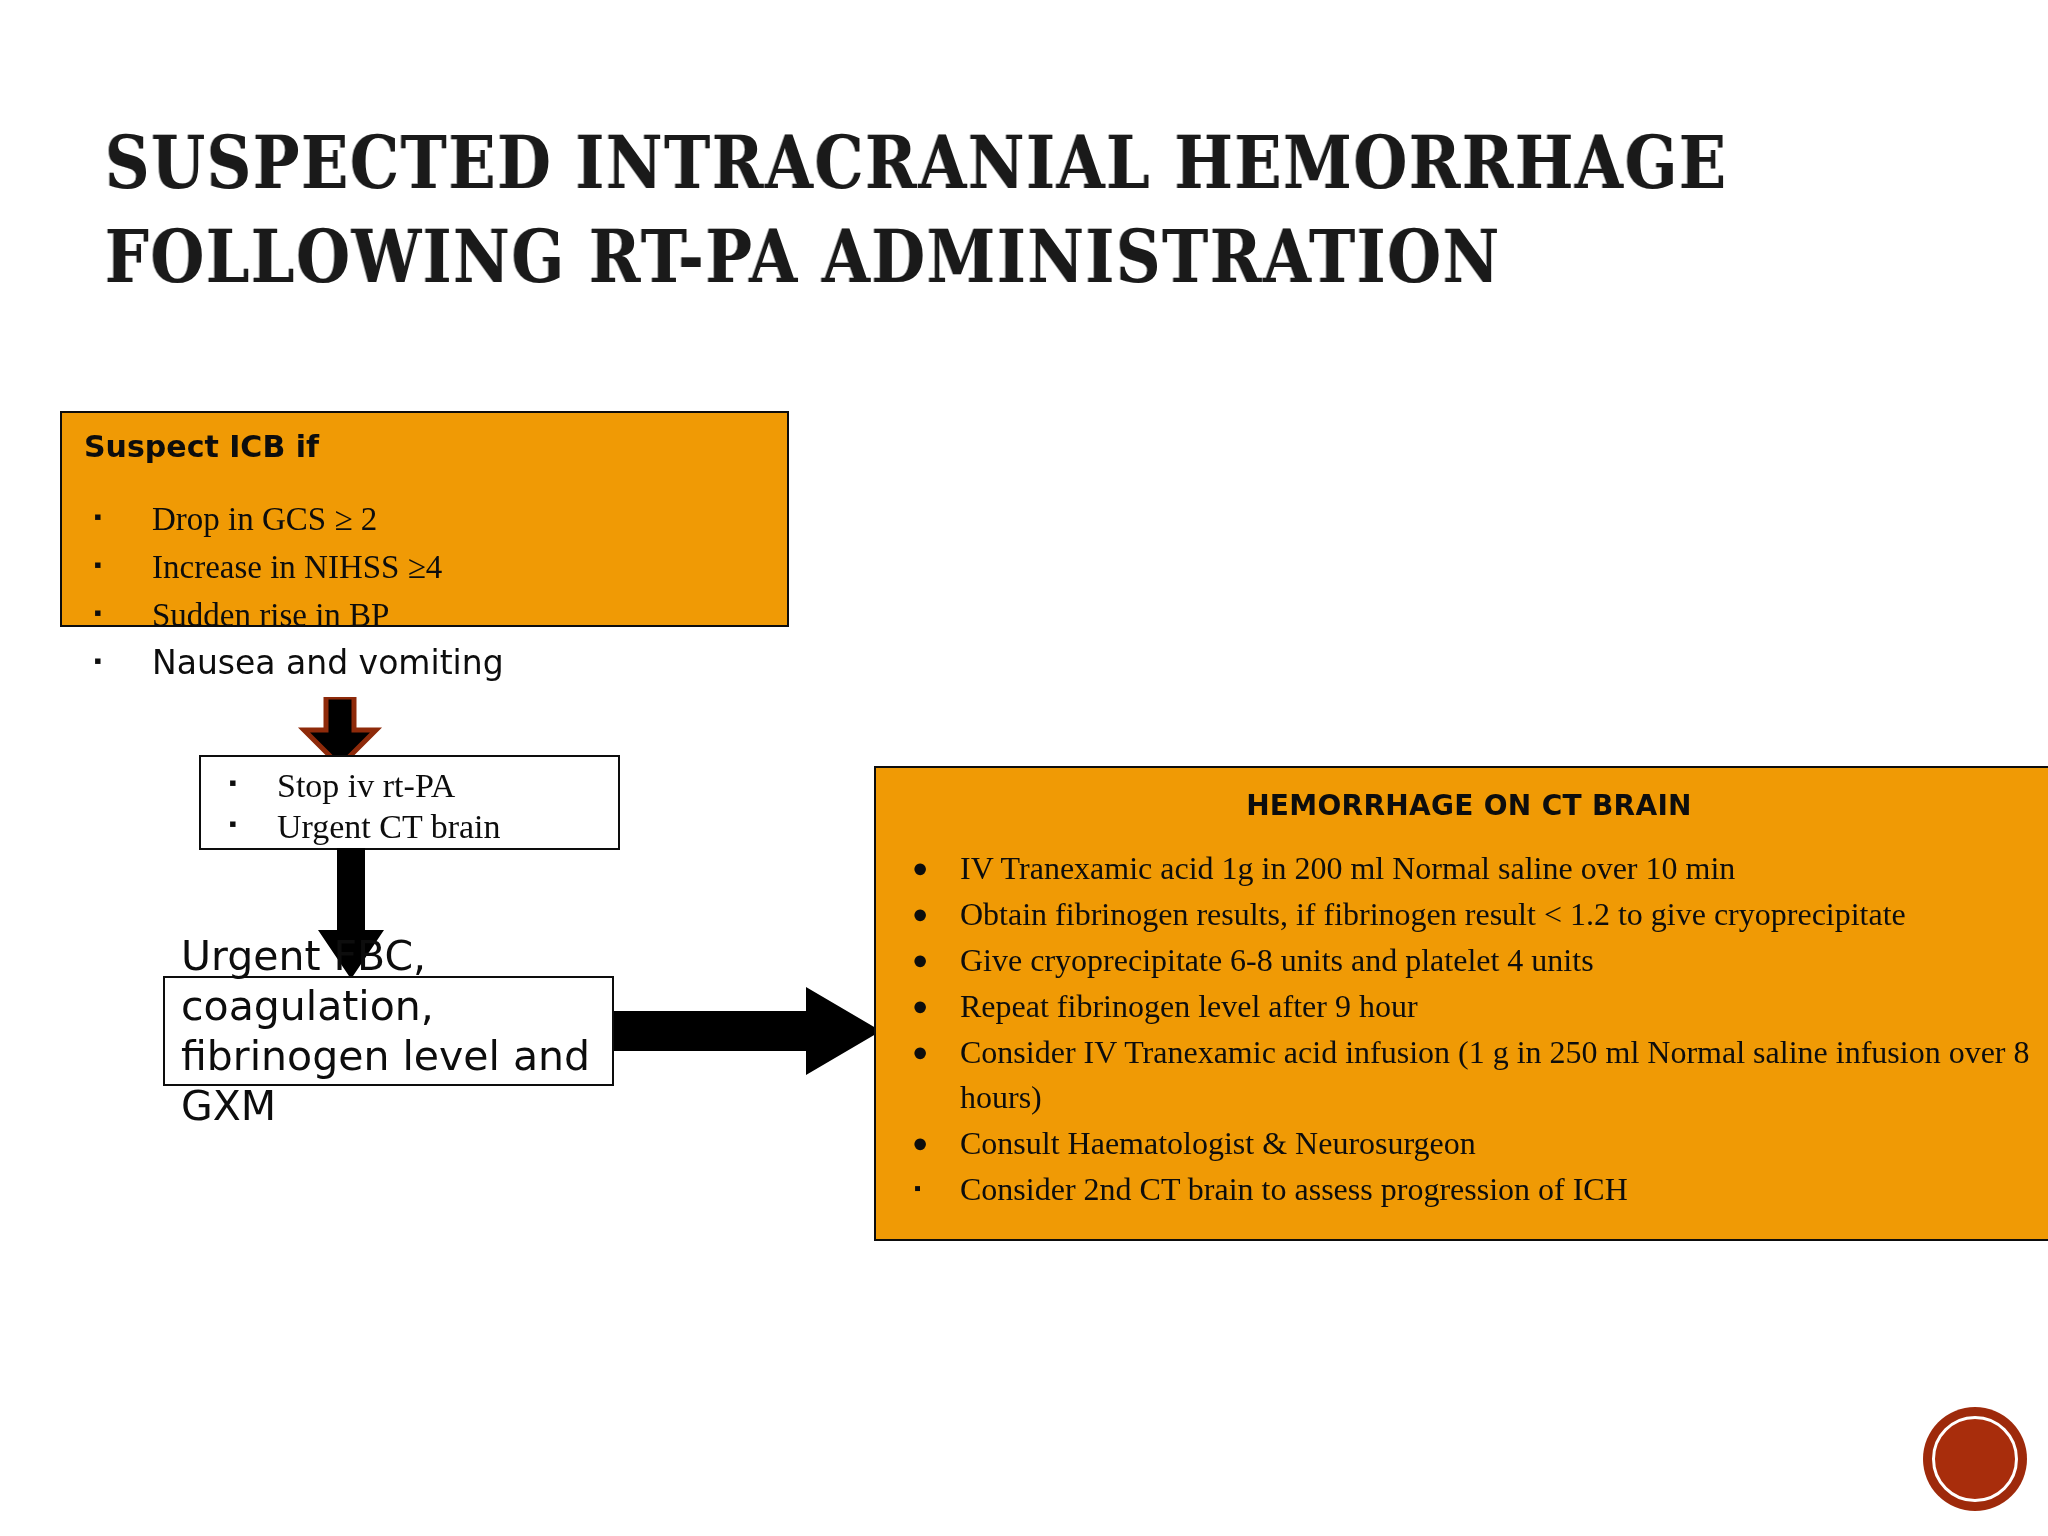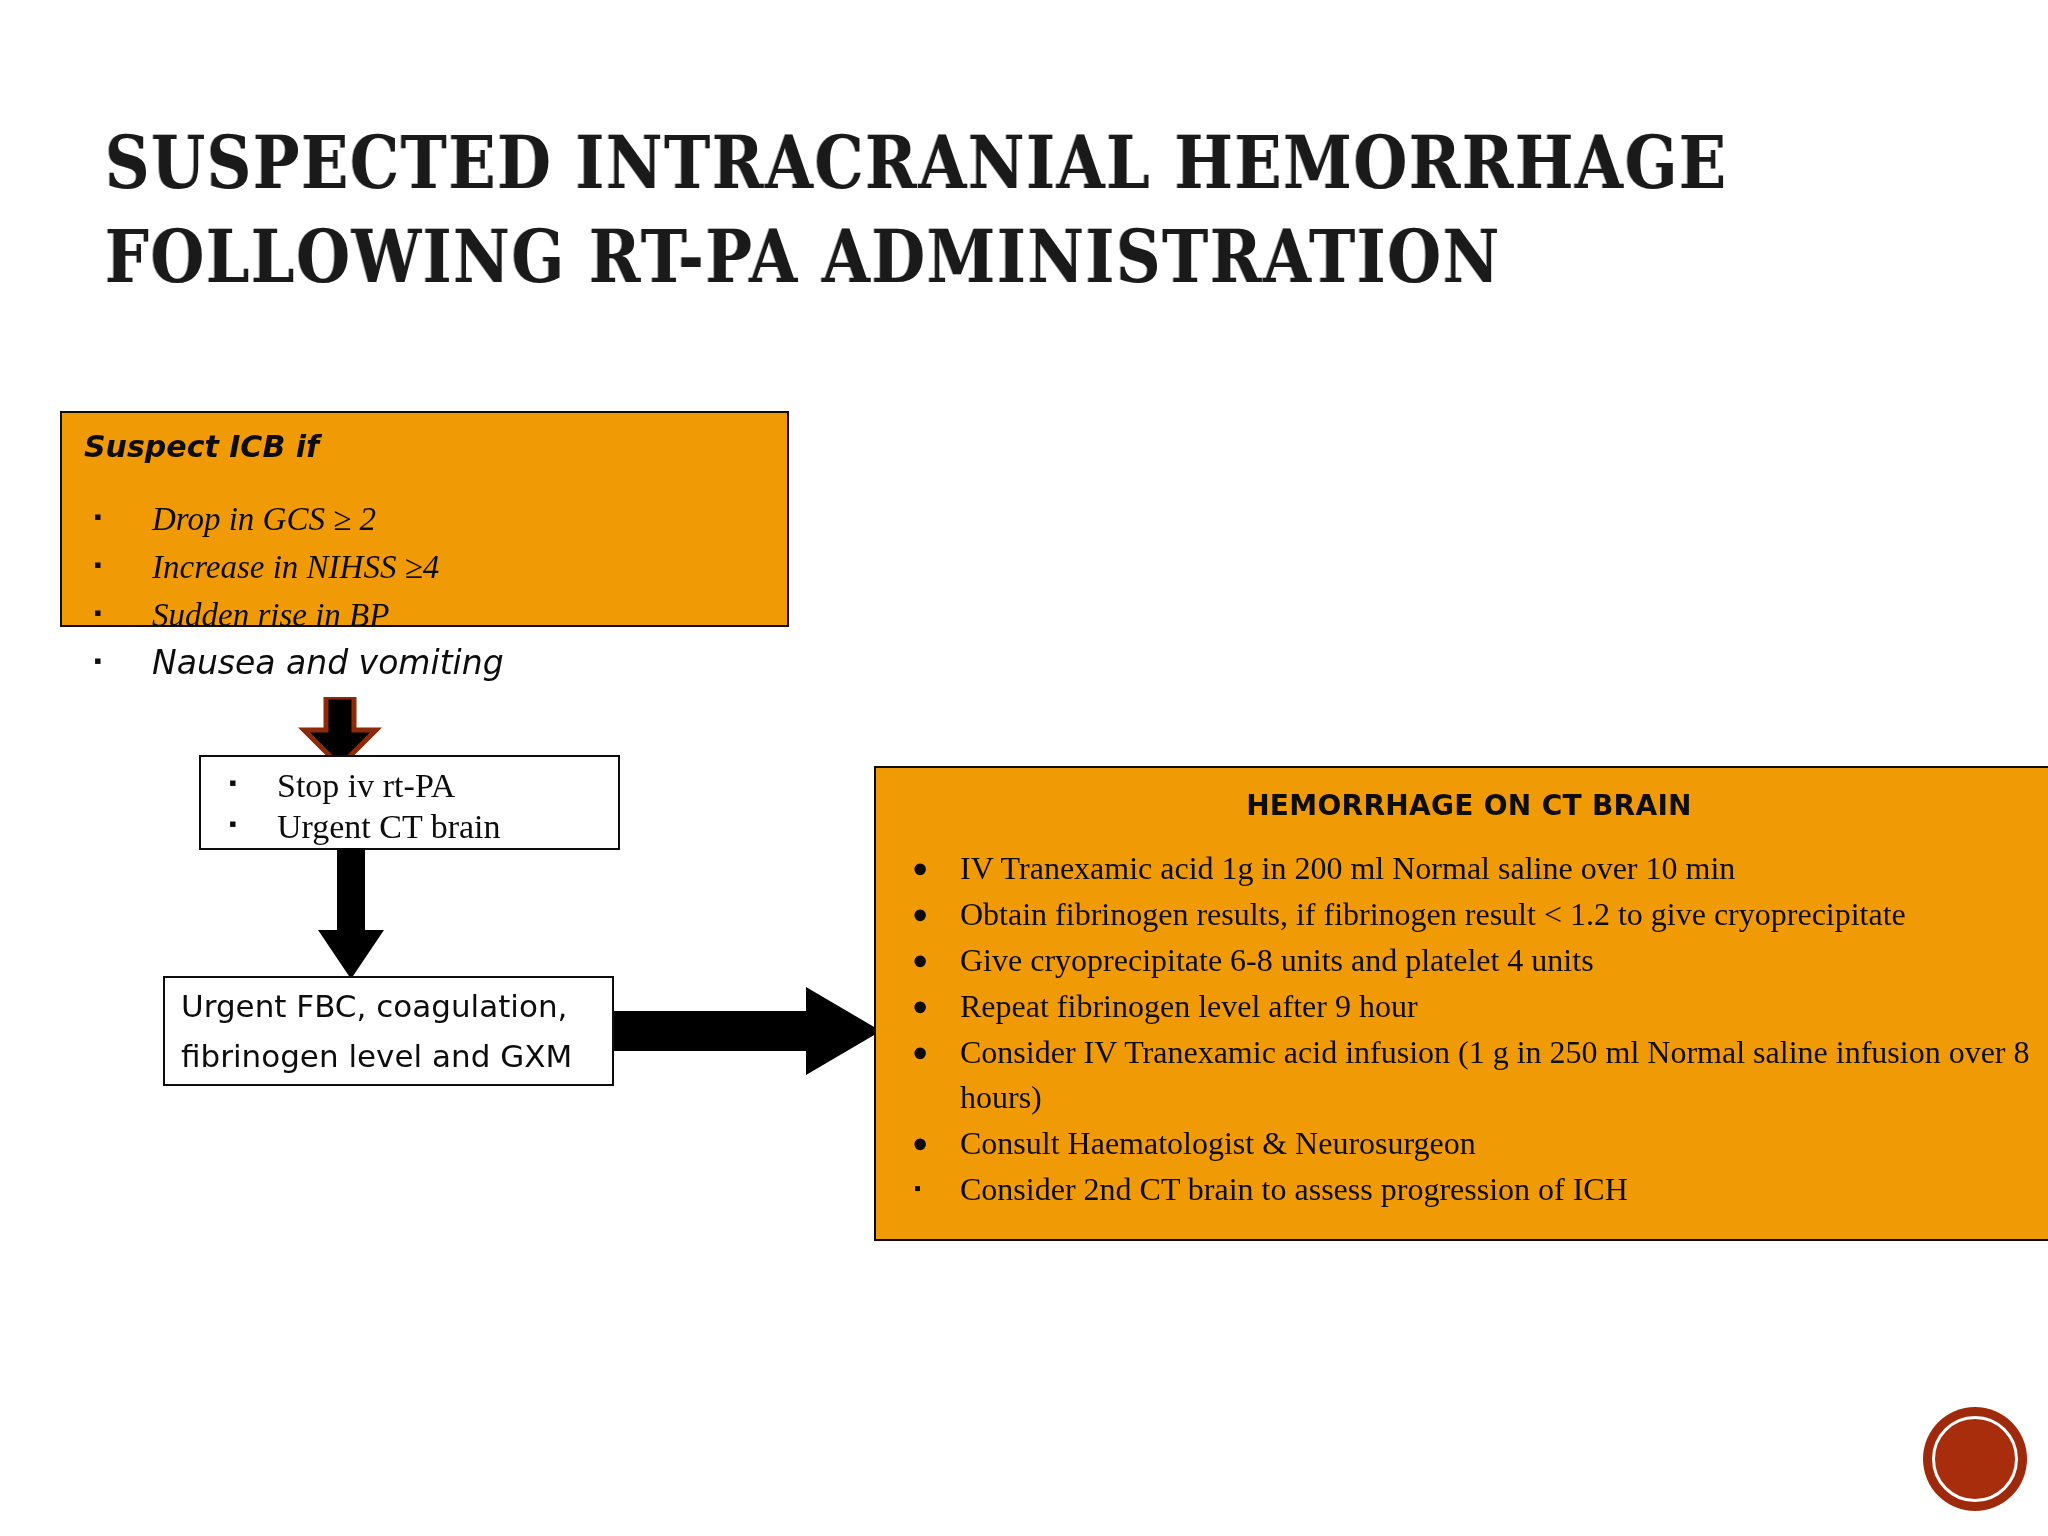--- a/index.html
+++ b/index.html
@@ -70,21 +70,21 @@
     position: absolute;
     left: 0;
     color: #0d0d0d;
     line-height: inherit;
   }
   .serif-txt { font-family: "Liberation Serif", "DejaVu Serif", serif; }
   .sans-txt  { font-family: "DejaVu Sans", "Liberation Sans", sans-serif; }
 
   
   #box-suspect {
-    left: 60px; top: 411px; width: 729px; height: 216px; font-style: italic;
+    left: 60px; top: 411px; width: 729px; height: 216px;
   }
   #box-suspect .box-heading {
     position: absolute; left: 22px; top: 17px;
     font-size: 30px; line-height: 34px;
   }
   #box-suspect ul.blist {
     position: absolute; left: 22px; top: 82px; width: 690px;
   }
   #box-suspect ul.blist > li {
     padding-left: 68px;
@@ -114,21 +114,21 @@
   }
 
   
   #box-fbc {
     left: 163px; top: 976px; width: 451px; height: 110px;
     display: flex; flex-direction: column; justify-content: center;
     padding-left: 16px;
   }
   #box-fbc .line {
     font-family: "DejaVu Sans", "Liberation Sans", sans-serif;
-    font-size: 31px;
+    font-size: 41px;
     line-height: 50px;
     color: #0d0d0d;
   }
 
   
   #box-hem {
     left: 874px; top: 766px; width: 1190px; height: 475px;
   }
   #box-hem .box-heading {
     position: absolute; left: 0; right: 0; top: 22px;

